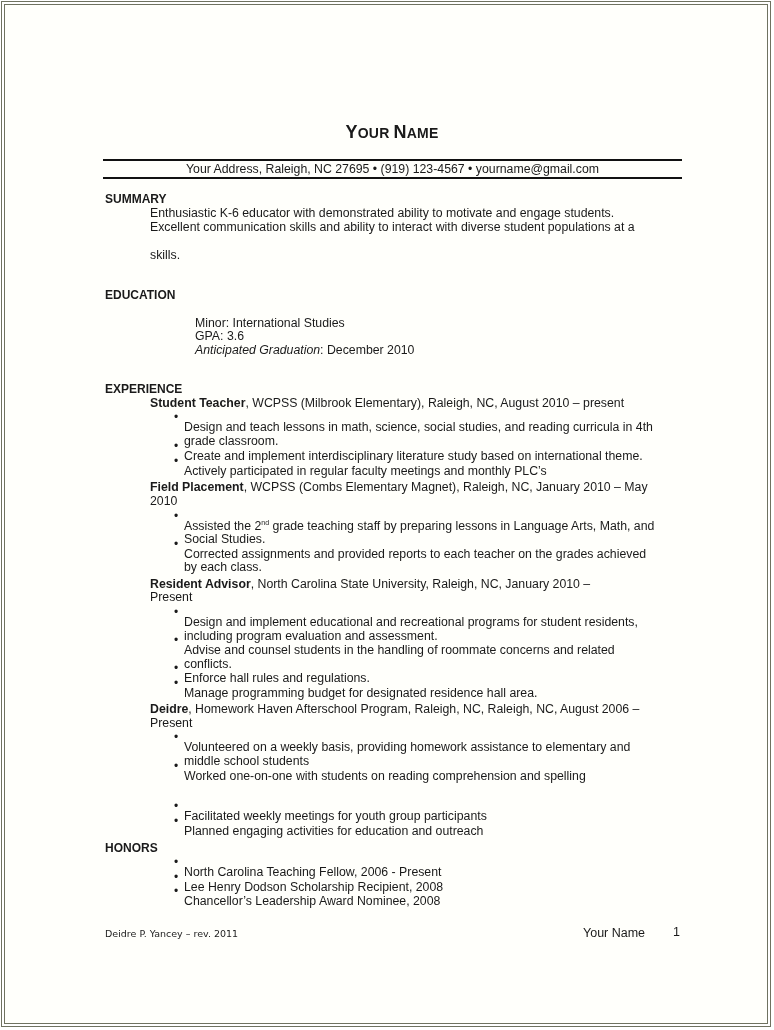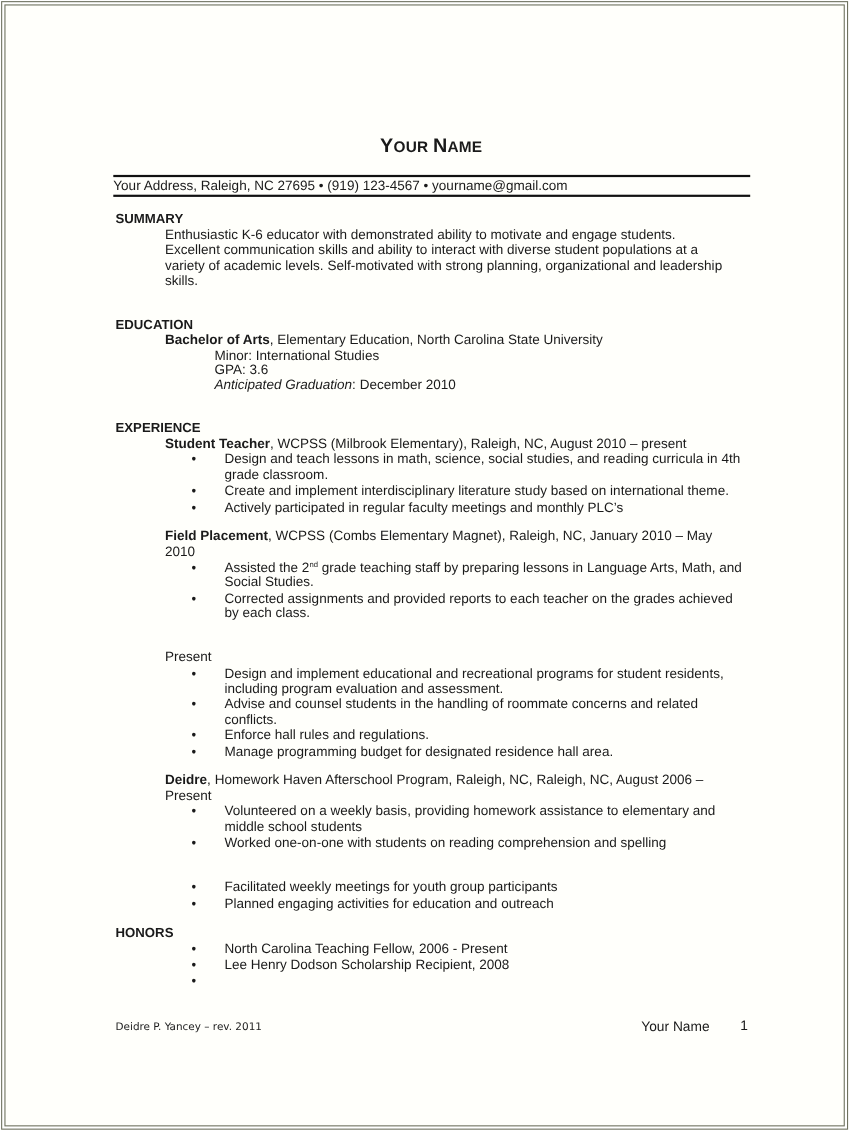--- a/index.html
+++ b/index.html
@@ -17,28 +17,28 @@
     }
     .page { position: absolute; left: 0; top: 0; width: 774px; height: 883px; }
     .name {
       position: absolute; top: 122px; left: 0; width: 784px; text-align: center;
       font-weight: bold; font-size: 17px; letter-spacing: 0.2px;
     }
     .name .big { font-size: 18px; }
     .name .sm { font-size: 14px; }
     .rule { position: absolute; left: 103px; width: 579px; height: 2px; background: #111; }
     .contact {
-      position: absolute; top: 162px; left: 103px; width: 579px; text-align: left; font-size: 12.3px;
+      position: absolute; top: 162px; left: 103px; width: 579px; text-align: center; font-size: 12.3px;
     }
     .t { position: absolute; font-size: 12.3px; line-height: 14px; white-space: nowrap; }
     .h { position: absolute; left: 105px; font-weight: bold; font-size: 12px; }
     .b { font-weight: bold; }
     .i { font-style: italic; }
     .bullet { position: absolute; left: 174px; font-size: 12px; }
-    .bt { left: 204px; }
+    .bt { left: 184px; margin-top: 10px; }
     sup { font-size: 7px; vertical-align: 5px; line-height: 0; }
     .footer-left {
       position: absolute; left: 105px; top: 928px; font-family: "DejaVu Sans", sans-serif;
       font-size: 9.5px; color: #222;
     }
     .footer-right { position: absolute; left: 583px; top: 926px; font-size: 12.5px; }
     .page-num { position: absolute; left: 673px; top: 925px; font-size: 12.5px; }
   </style>
 </head>
 <body>
@@ -50,25 +50,23 @@
 
   <div class="name"><span class="big">Y</span><span class="sm">OUR </span><span class="big">N</span><span class="sm">AME</span></div>
 
   <div class="rule" style="top:159px"></div>
   <div class="contact">Your Address, Raleigh, NC 27695 • (919) 123-4567 • yourname@gmail.com</div>
   <div class="rule" style="top:177px"></div>
 
   <div class="h" style="top:192px">SUMMARY</div>
   <div class="t" style="left:150px;top:206px">Enthusiastic K-6 educator with demonstrated ability to motivate and engage students.</div>
   <div class="t" style="left:150px;top:220px">Excellent communication skills and ability to interact with diverse student populations at a</div>
-  <div class="t" style="left:150px;top:234px">variety of academic levels.  Self-motivated with strong planning, organizational and leadership</div>
   <div class="t" style="left:150px;top:248px">skills.</div>
 
   <div class="h" style="top:288px">EDUCATION</div>
-  <div class="t" style="left:150px;top:302px"><span class="b">Bachelor of Arts</span><span>, Elementary Education, North Carolina State University</span></div>
   <div class="t" style="left:195px;top:316px">Minor:  International Studies</div>
   <div class="t" style="left:195px;top:329px">GPA:  3.6</div>
   <div class="t" style="left:195px;top:343px"><span class="i">Anticipated Graduation</span><span>:  December 2010</span></div>
 
   <div class="h" style="top:382px">EXPERIENCE</div>
 
   <div class="t" style="left:150px;top:396px"><span class="b">Student Teacher</span><span>, WCPSS (Milbrook Elementary), Raleigh, NC, August 2010 – present</span></div>
   <div class="bullet" style="top:410px">•</div>
   <div class="t bt" style="top:410px">Design and teach lessons in math, science, social studies, and reading curricula in 4th</div>
   <div class="t bt" style="top:424px">grade classroom.</div>
@@ -79,20 +77,21 @@
 
   <div class="t" style="left:150px;top:480px"><span class="b">Field Placement</span><span>, WCPSS (Combs Elementary Magnet), Raleigh, NC, January 2010 – May</span></div>
   <div class="t" style="left:150px;top:494px">2010</div>
   <div class="bullet" style="top:509px">•</div>
   <div class="t bt" style="top:509px"><span>Assisted the 2</span><sup>nd</sup><span> grade teaching staff by preparing lessons in Language Arts, Math, and</span></div>
   <div class="t bt" style="top:522px">Social Studies.</div>
   <div class="bullet" style="top:537px">•</div>
   <div class="t bt" style="top:537px">Corrected assignments and provided reports to each teacher on the grades achieved</div>
   <div class="t bt" style="top:550px">by each class.</div>
 
+  <div class="t" style="left:150px;top:577px"><span class="b">Resident Advisor</span><span>, North Carolina State University, Raleigh, NC, January 2010 –</span></div>
   <div class="t" style="left:150px;top:590px">Present</div>
   <div class="bullet" style="top:605px">•</div>
   <div class="t bt" style="top:619px">including program evaluation and assessment.</div>
   <div class="t bt" style="top:605px">Design and implement educational and recreational programs for student residents,</div>
   <div class="bullet" style="top:633px">•</div>
   <div class="t bt" style="top:633px">Advise and counsel students in the handling of roommate concerns and related</div>
   <div class="t bt" style="top:647px">conflicts.</div>
   <div class="bullet" style="top:661px">•</div>
   <div class="t bt" style="top:661px">Enforce hall rules and regulations.</div>
   <div class="bullet" style="top:676px">•</div>
@@ -110,17 +109,18 @@
   <div class="t bt" style="top:799px">Facilitated weekly meetings for youth group participants</div>
   <div class="bullet" style="top:814px">•</div>
   <div class="t bt" style="top:814px">Planned engaging activities for education and outreach</div>
 
   <div class="h" style="top:841px">HONORS</div>
   <div class="bullet" style="top:855px">•</div>
   <div class="t bt" style="top:855px">North Carolina Teaching Fellow, 2006 - Present</div>
   <div class="bullet" style="top:870px">•</div>
   <div class="t bt" style="top:870px">Lee Henry Dodson Scholarship Recipient, 2008</div>
   <div class="bullet" style="top:884px">•</div>
+  <div class="t bt" style="top:884px">Chancellor’s Leadership Award Nominee, 2008</div>
 
   <div class="footer-left">Deidre P. Yancey – rev. 2011</div>
   <div class="footer-right">Your Name</div>
   <div class="page-num">1</div>
 </div>
 
 </body></html>

